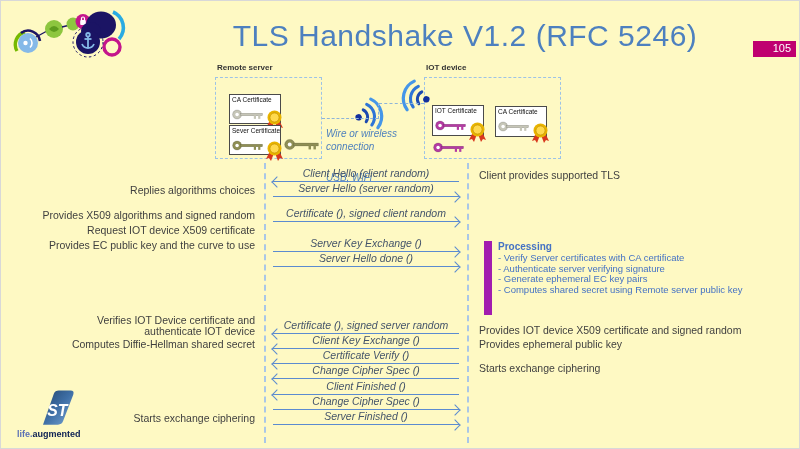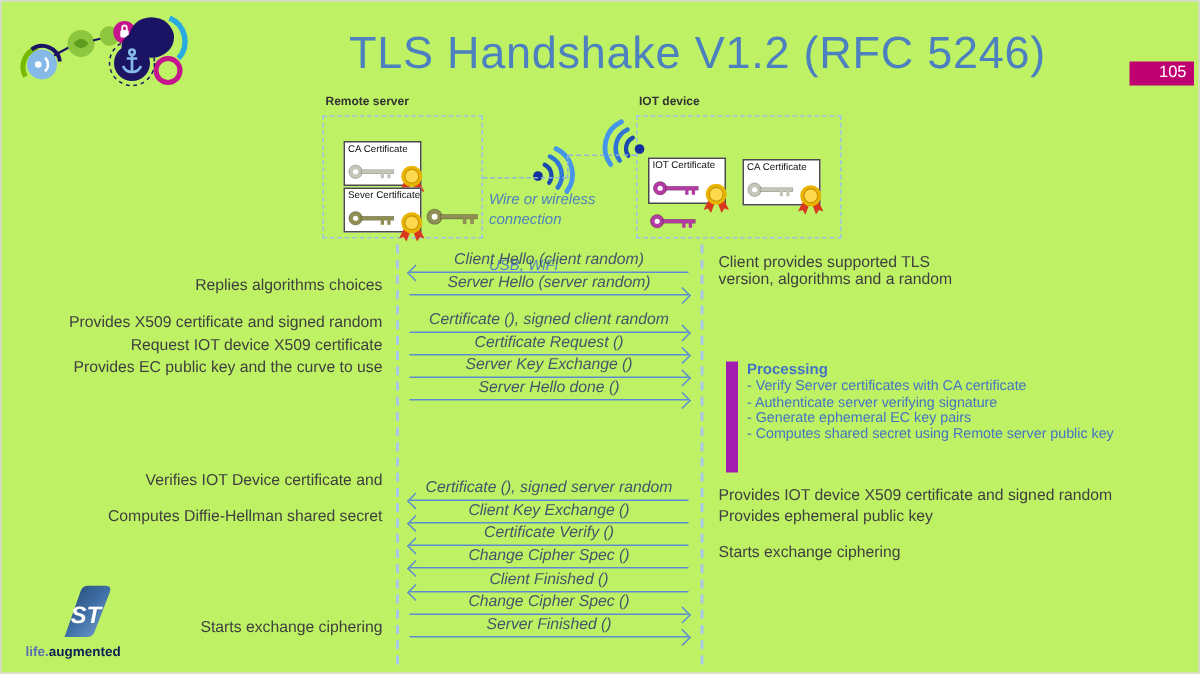--- a/index.html
+++ b/index.html
@@ -1,17 +1,17 @@
 <!DOCTYPE html>
 <html><head>
 <meta charset="utf-8">
 <style>
   * { margin:0; padding:0; box-sizing:border-box; }
   body { background:#fff; font-family:"Liberation Sans", sans-serif; }
-  #slide { position:relative; width:800px; height:449px; background:#bef264; overflow:hidden; border:1px solid #d8d8d8;padding-left:24px; }
+  #slide { position:relative; width:800px; height:449px; background:#fef9c3; overflow:hidden; border:1px solid #d8d8d8;padding-left:24px; }
 
   
   #title { position:absolute; left:170px; right:40px; top:18px; text-align:center;
            font-size:30px; color:#4d80bf; letter-spacing:0.5px; }
   #page-badge { position:absolute; left:752px; top:40px; width:43px; height:16px;
                 background:#bf0070; color:#fff; font-size:11px; line-height:15px;
                 text-align:right; padding-right:5px; }
 
   
   .device-label { position:absolute; font-size:8px; font-weight:bold; color:#333; }
@@ -206,24 +206,20 @@
         <span class="msg-line"></span>
       </div>
       <div class="msg dir-right" style="top: 181px;">
         <span class="msg-label">Server Hello (server random)</span>
         <span class="msg-line"></span>
       </div>
       <div class="msg dir-right" style="top: 206px;">
         <span class="msg-label">Certificate (), signed client random</span>
         <span class="msg-line"></span>
       </div>
-      <div class="msg dir-right" style="top: 221px;">
-        <span class="msg-label">Certificate Request ()</span>
-        <span class="msg-line"></span>
-      </div>
       <div class="msg dir-right" style="top: 236px;">
         <span class="msg-label">Server Key Exchange ()</span>
         <span class="msg-line"></span>
       </div>
       <div class="msg dir-right" style="top: 251px;">
         <span class="msg-label">Server Hello done ()</span>
         <span class="msg-line"></span>
       </div>
       <div class="msg dir-left" style="top: 318px;">
         <span class="msg-label">Certificate (), signed server random</span>
@@ -253,42 +249,42 @@
         <span class="msg-label">Server Finished ()</span>
         <span class="msg-line"></span>
       </div>
     </div>
 
   <div id="left-notes">
       <div class="note-left" style="top: 184px; margin-left: 31px;">
         <div>Replies algorithms choices</div>
       </div>
       <div class="note-left" style="top: 209px;">
-        <div>Provides  X509 certificate and signed  random</div>
+        <div>Provides  X509 algorithms and signed  random</div>
       </div>
       <div class="note-left" style="top: 224px;">
         <div>Request IOT device X509 certificate</div>
       </div>
       <div class="note-left" style="top: 239px;">
         <div>Provides EC public key and the curve to use</div>
       </div>
       <div class="note-left" style="top: 314px;">
         <div>Verifies IOT Device certificate and</div>
+        <div>authenticate IOT device</div>
       </div>
       <div class="note-left" style="top: 338px;">
         <div>Computes Diffie-Hellman shared secret</div>
       </div>
       <div class="note-left" style="top: 412px;">
         <div>Starts exchange ciphering</div>
       </div>
     </div>
   <div id="right-notes">
       <div class="note-right" style="top: 169px;">
         <div>Client provides supported TLS</div>
-        <div>version, algorithms and a random</div>
       </div>
       <div class="note-right" style="top: 324px;">
         <div>Provides IOT device X509 certificate and signed random</div>
       </div>
       <div class="note-right" style="top: 338px;">
         <div>Provides ephemeral public key</div>
       </div>
       <div class="note-right" style="top: 362px;">
         <div>Starts exchange ciphering</div>
       </div>

